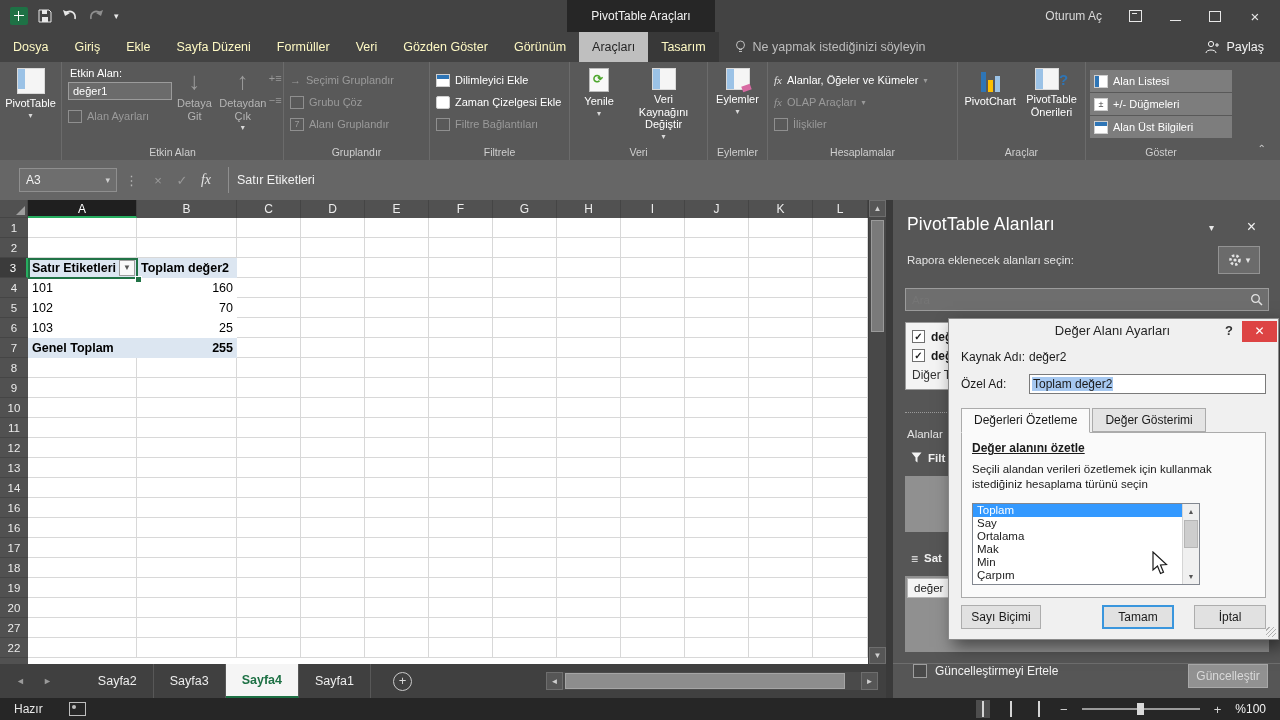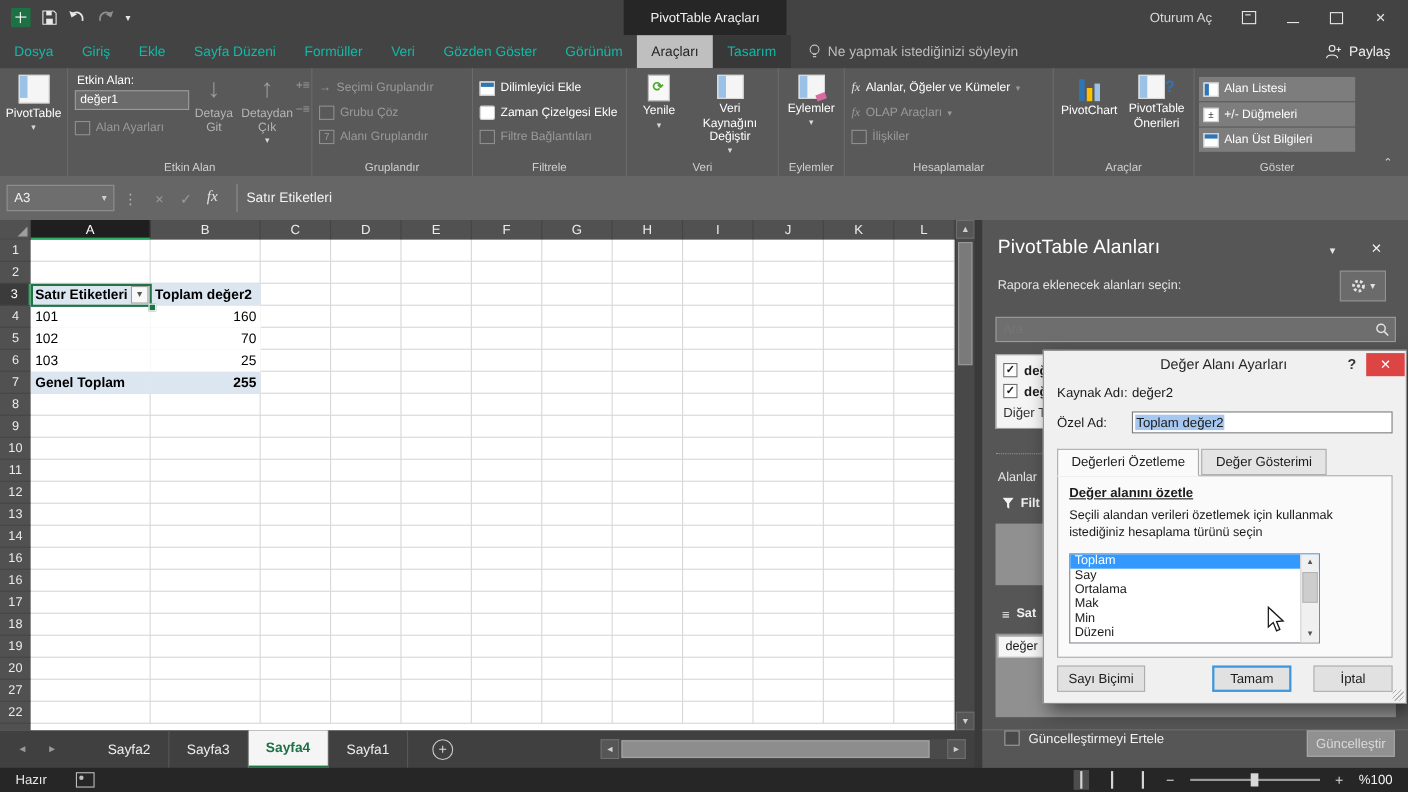--- a/index.html
+++ b/index.html
@@ -21,21 +21,21 @@
   .tb-right{position:absolute;right:0;top:0;height:32px;display:flex;align-items:center;gap:26px;padding-right:18px}
   .signin{font-size:12px;color:#d9d9d9}
   .winbtn{width:14px;height:12px;display:flex;align-items:center;justify-content:center;color:#e8e8e8;font-size:13px}
   .ico-min{width:11px;height:1px;background:#e8e8e8;margin-top:8px}
   .ico-max{width:10px;height:9px;border:1px solid #e8e8e8}
   .ico-rdo{width:11px;height:10px;border:1px solid #e8e8e8;position:relative}
   .ico-rdo:after{content:"";position:absolute;left:2px;top:2px;width:5px;height:3px;border-top:1px solid #e8e8e8}
 
   
   .tabrow{position:absolute;top:32px;left:0;right:0;height:30px;background:#434343;display:flex;align-items:stretch}
-  .rtab{padding:0 13px;line-height:30px;color:#14b8a6;font-size:12.5px;white-space:nowrap}
+  .rtab{padding:0 13px;line-height:30px;color:#fef9c3;font-size:12.5px;white-space:nowrap}
   .ctxzone{display:flex;background:#383838}
   .rtab.active{background:#bfbfbf;color:#262626}
   .tellme{display:flex;align-items:center;gap:7px;color:#bdbdbd;font-size:12.5px;padding-left:16px}
   .share{position:absolute;right:16px;top:32px;height:30px;display:flex;align-items:center;gap:6px;color:#f2f2f2;font-size:12.5px}
 
   
   .ribbon{position:absolute;top:62px;left:0;right:0;height:98px;background:#595959;border-bottom:1px solid #3c3c3c;display:flex}
   .rgroup{position:relative;border-right:1px solid #6b6b6b;padding:4px 6px 16px 6px;box-sizing:border-box}
   .glabel{position:absolute;bottom:2px;left:0;right:0;text-align:center;font-size:10.5px;color:#cfcfcf;white-space:nowrap}
   .bigbtn{display:flex;flex-direction:column;align-items:center;justify-content:flex-start;height:78px;padding:2px 5px;box-sizing:border-box}
@@ -54,21 +54,21 @@
   .minitbl{width:22px;height:20px;border:1px solid #d9d9d9;background:
     linear-gradient(#9bc2e6,#9bc2e6) no-repeat 0 0/7px 20px, #f5f5f5}
   .pagedoc{width:18px;height:22px;background:#f8f8f8;border:1px solid #bbb;position:relative}
   .grn{color:#4ea72e;font-weight:bold}
   .chartbars{display:flex;align-items:flex-end;gap:2px;height:24px}
   .chartbars i{display:block;width:5px}
   .qmark{color:#2e75b6;font-weight:bold;font-size:15px}
 
   
   .fbar{position:absolute;top:160px;left:0;right:0;height:40px;background:#666;border-bottom:1px solid #3c3c3c;display:flex;align-items:center}
-  .namebox{width:98px;height:24px;margin-left:6px;background:#6e6e6e;border:1px solid #8f8f8f;display:flex;align-items:center;
+  .namebox{width:98px;height:24px;margin-left:19px;background:#6e6e6e;border:1px solid #8f8f8f;display:flex;align-items:center;
            font-size:12px;color:#f2f2f2;padding:0 6px;box-sizing:border-box}
   .namebox .caret{margin-left:auto;font-size:9px;color:#cfcfcf}
   .fdots{color:#b5b5b5;font-size:13px;margin:0 8px}
   .fbtn{width:24px;text-align:center;font-size:13px;color:#9a9a9a}
   .fx{font-family:"Liberation Serif",serif;font-style:italic;color:#e3e3e3;font-size:14px}
   .fcontent{flex:1;height:26px;margin:0 8px 0 10px;border-left:1px solid #8f8f8f;display:flex;align-items:center;
             font-size:12.5px;color:#f2f2f2;padding-left:8px}
 
   
   .gridwrap{position:absolute;top:200px;left:0;width:868px;height:464px;background:#fff}
@@ -649,21 +649,21 @@
   </div>
   <div class="dtabpanel">
     <div class="dheading">Değer alanını özetle</div>
     <div class="ddesc">Seçili alandan verileri özetlemek için kullanmak istediğiniz hesaplama türünü seçin</div>
     <div class="dlist">
       <div class="ditem selected">Toplam</div>
       <div class="ditem">Say</div>
       <div class="ditem">Ortalama</div>
       <div class="ditem">Mak</div>
       <div class="ditem">Min</div>
-      <div class="ditem">Düzeni</div>
+      <div class="ditem">Çarpım</div>
       <div class="dscroll">
         <div class="dsarrow">▲</div>
         <div class="dsthumb"></div>
         <div class="dsarrow bot">▼</div>
       </div>
     </div>
   </div>
   <div class="dbtns">
     <span class="dbtn" style="left:0;width:80px">Sayı Biçimi</span>
     <span class="dbtn default" style="right:92px;width:72px">Tamam</span>

